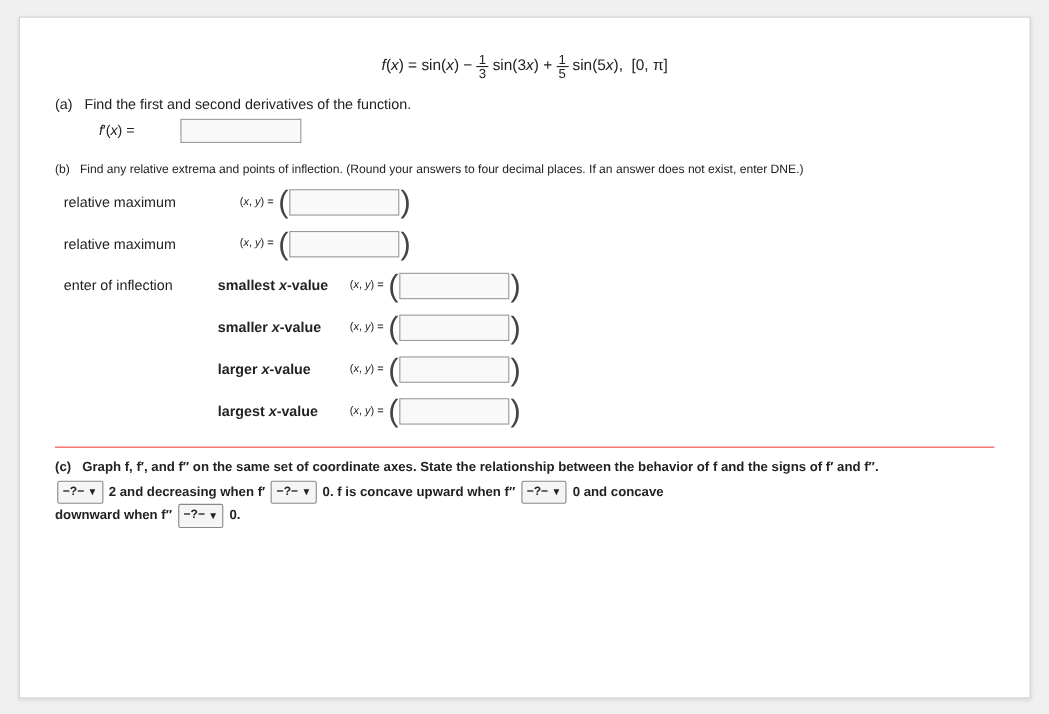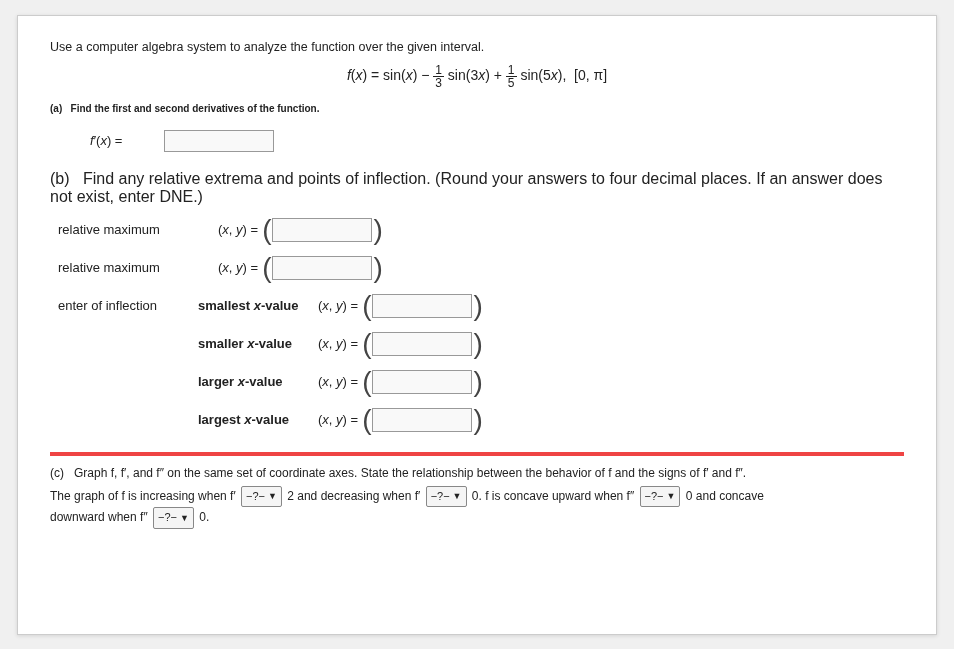--- a/index.html
+++ b/index.html
@@ -41,23 +41,23 @@
     .fraction .num {
       display: block;
       border-bottom: 1px solid #222;
       padding: 0 2px;
     }
     .fraction .den {
       display: block;
       padding: 0 2px;
     }
     .part-label {
-      font-size: 10px;
-      font-weight: bold;
-      margin-bottom: 16px;
+      font-size: 13px;
+      font-weight: normal;
+      margin-bottom: 6px;
     }
     .section {
       margin-bottom: 18px;
     }
     .derivative-row {
       display: flex;
       align-items: center;
       margin-bottom: 8px;
       margin-left: 40px;
     }
@@ -68,42 +68,42 @@
     .input-box {
       display: inline-block;
       width: 110px;
       height: 22px;
       border: 1px solid #999;
       background: #f9f9f9;
       vertical-align: middle;
       margin-left: 4px;
     }
     .part-b-instruction {
-      font-size: 16px;
+      font-size: 11px;
       margin-bottom: 10px;
     }
     .extrema-section {
       margin-left: 8px;
     }
     .extrema-row {
       display: flex;
       align-items: center;
       margin-bottom: 10px;
     }
     .extrema-label {
       min-width: 140px;
       font-size: 13px;
     }
     .sub-label {
       min-width: 120px;
       font-size: 13px;
       font-weight: bold;
     }
     .xy-label {
-      font-size: 13px;
+      font-size: 10px;
       margin-right: 4px;
     }
     .paren-input {
       display: flex;
       align-items: center;
     }
     .big-paren {
       font-size: 28px;
       line-height: 1;
       color: #444;
@@ -113,21 +113,22 @@
       display: inline-block;
       width: 100px;
       height: 24px;
       border: 1px solid #999;
       background: #f9f9f9;
       margin: 0 1px;
     }
     .part-c-section {
       margin-top: 10px;
       padding-top: 10px;
-      border-top: 4px solid #ef4444;
+      border-top: 1px solid #ef4444;
+      font-weight: bold;
     }
     .part-c-text {
       font-size: 12px;
       margin-bottom: 6px;
     }
     .dropdown-inline {
       display: inline-flex;
       align-items: center;
       border: 1px solid #888;
       background: #f5f5f5;
@@ -140,21 +141,20 @@
     .dropdown-inline .arrow {
       margin-left: 3px;
       font-size: 9px;
     }
   </style>
 </head>
 <body>
 
 <div class="page">
 
-  <div class="instruction">Use a computer algebra system to analyze the function over the given interval.</div>
 
   <div class="function-display">
     <span>
       <i>f</i>(<i>x</i>) = sin(<i>x</i>) −
       <span class="fraction">
         <span class="num">1</span>
         <span class="den">3</span>
       </span>
       sin(3<i>x</i>) +
       <span class="fraction">
@@ -256,21 +256,20 @@
 
     </div>
   </div>
 
   <div class="part-c-section">
     <div class="part-c-text">
       <span>(c)</span>&nbsp;&nbsp;
       <span>Graph f, f′, and f″ on the same set of coordinate axes. State the relationship between the behavior of f and the signs of f′ and f″.</span>
     </div>
     <div class="part-c-text" style="line-height:1.6;">
-      <span>The graph of f is increasing when f′</span>
       <span class="dropdown-inline">
         <span>−?−</span>
         <span class="arrow">▼</span>
       </span>
       <span>2 and decreasing when f′</span>
       <span class="dropdown-inline">
         <span>−?−</span>
         <span class="arrow">▼</span>
       </span>
       <span>0. f is concave upward when f″</span>

